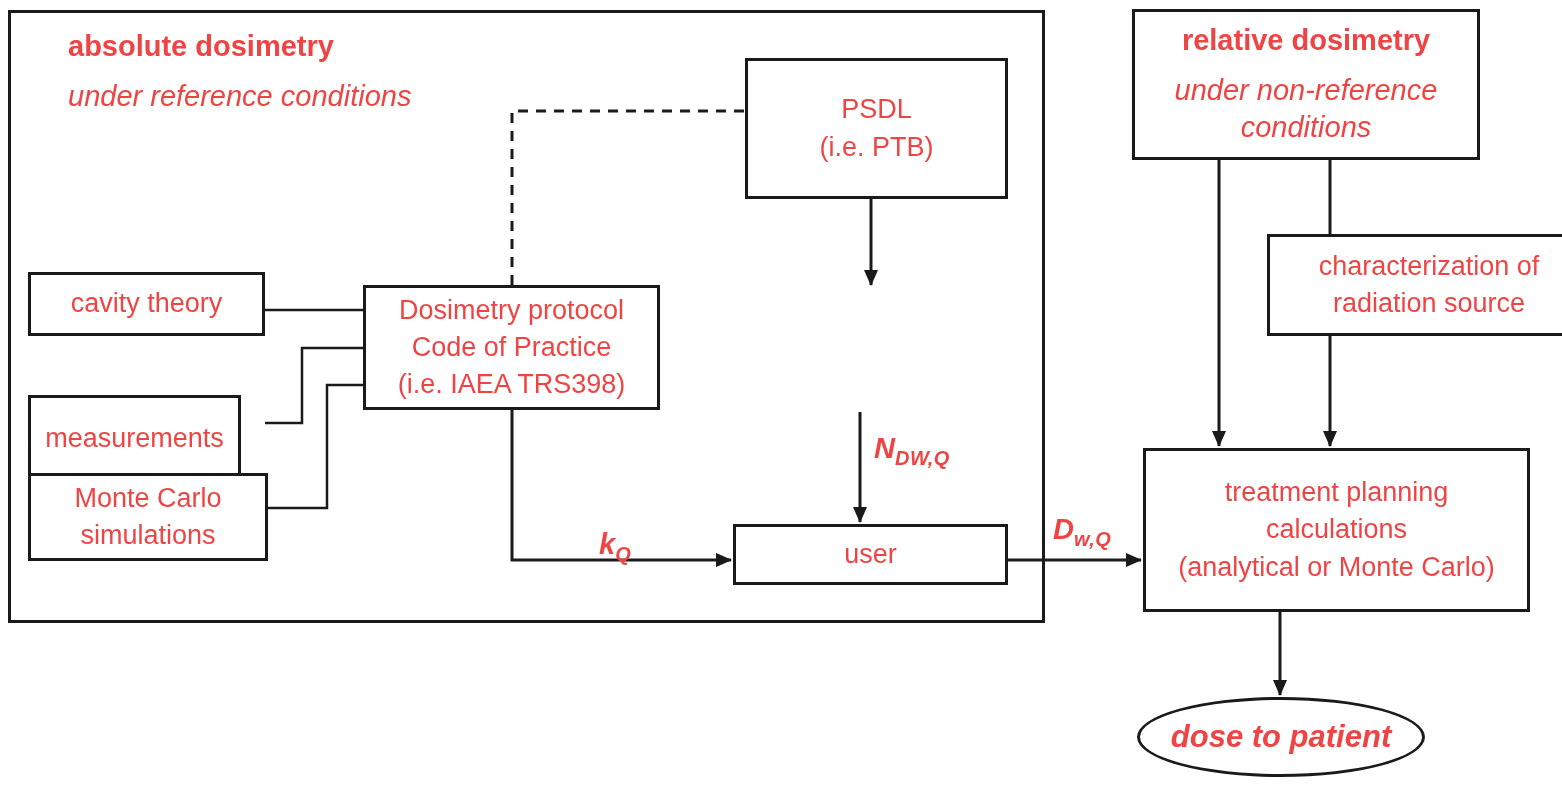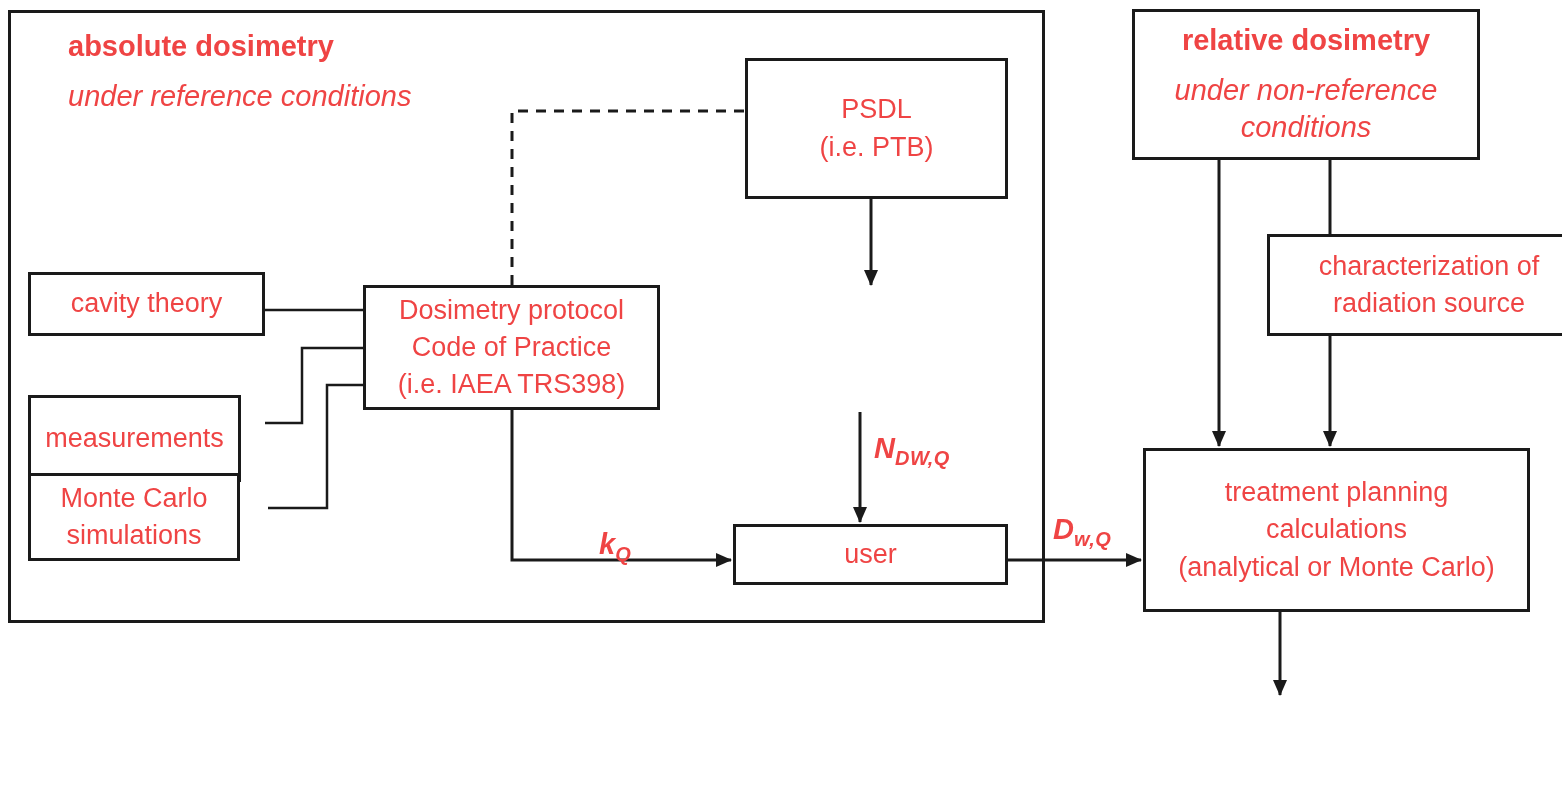--- a/index.html
+++ b/index.html
@@ -102,21 +102,21 @@
       <path stroke-width="3" d="M1330 160 V234"></path>
       <path stroke-width="3" marker-end="url(#arrow)" d="M1330 336 V446"></path>
       <path stroke-width="3" marker-end="url(#arrow)" d="M1280 612 V695"></path>
     </g>
   </svg>
 
   <div class="node" style="left:28px; top:272px; width:237px; height:64px;">cavity theory</div>
 
   <div class="node" style="left:28px; top:375px; width:213px; height:87px;margin-top:20px;">measurements</div>
 
-  <div class="node" style="left:28px; top:473px; width:212px; height:88px;">Monte Carlo
+  <div class="node" style="left:28px; top:473px; width:240px; height:88px;">Monte Carlo
 simulations</div>
 
   <div class="node" style="left:363px; top:285px; width:297px; height:125px;">Dosimetry protocol
 Code of Practice
 (i.e. IAEA TRS398)</div>
 
   <div class="node" style="left:745px; top:58px; width:263px; height:141px;">PSDL
 (i.e. PTB)</div>
 
 
@@ -128,20 +128,21 @@
 conditions</div>
   </div>
 
   <div class="node" style="left:1267px; top:234px; width:324px; height:102px;">characterization of
 radiation source</div>
 
   <div class="node" style="left:1143px; top:448px; width:387px; height:164px;">treatment planning
 calculations
 (analytical or Monte Carlo)</div>
 
+  <div id="dose-ellipse" style="left:1137px; top:697px; width:288px; height:80px;">dose to patient</div>
 
   <div class="edge-label" style="left:874px; top:432px;">
     <span>N</span><span class="sub">DW,Q</span>
   </div>
 
   <div class="edge-label" style="left:599px; top:528px;">
     <span>k</span><span class="sub">Q</span>
   </div>
 
   <div class="edge-label" style="left:1053px; top:513px;">

